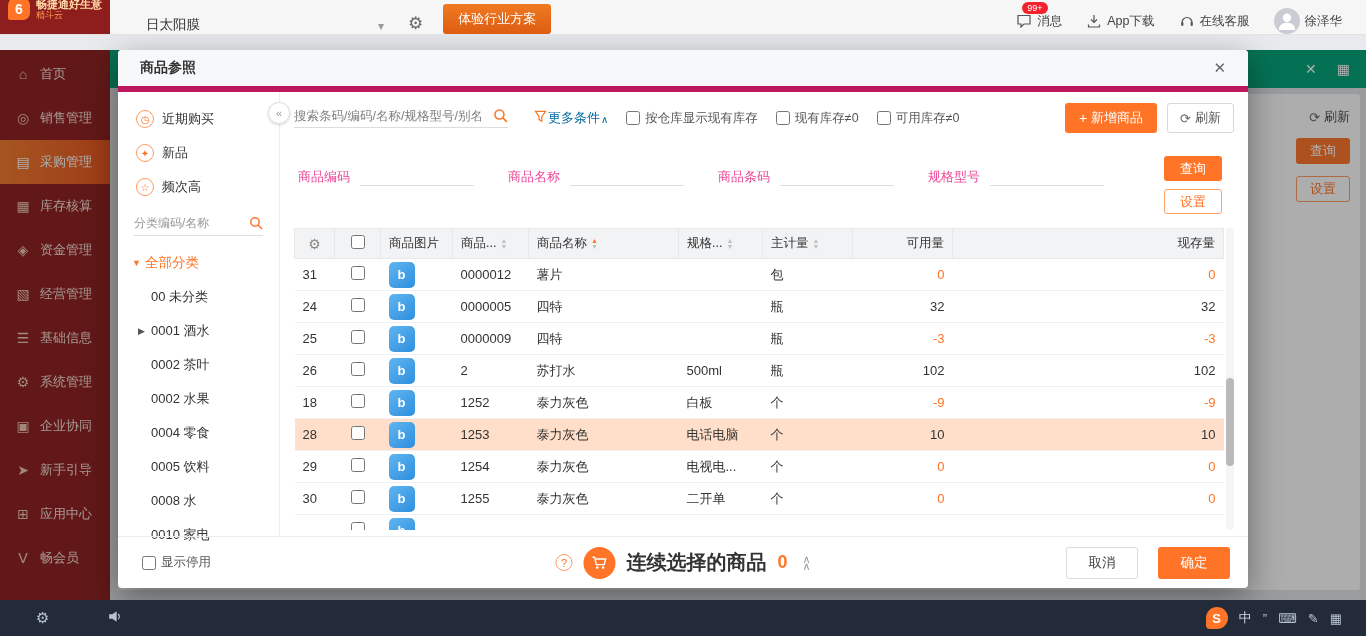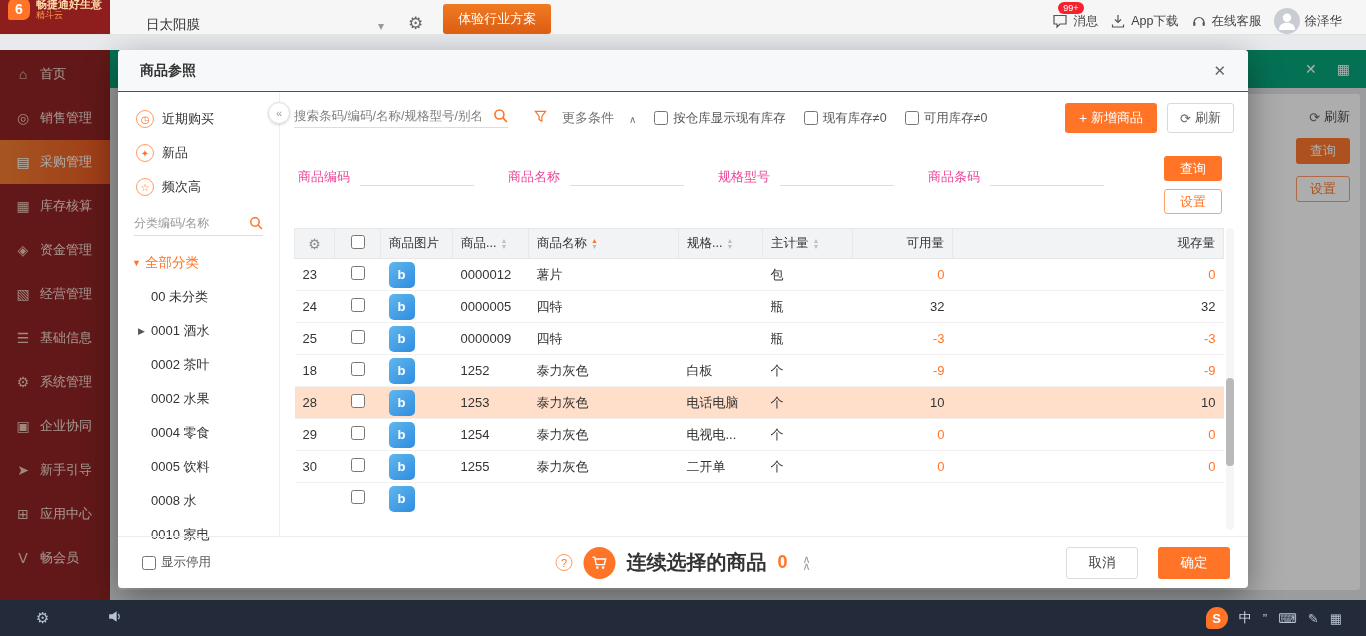--- a/index.html
+++ b/index.html
@@ -12,21 +12,21 @@
 .logo-mark{width:22px;height:22px;border-radius:7px 7px 7px 2px;background:#ff7426;color:#fff;font-weight:bold;font-size:14px;display:flex;align-items:center;justify-content:center}
 .logo-mark::after{content:"6"}
 .logo-text{display:flex;flex-direction:column;line-height:1.15}
 .logo-brand{color:#ffd9a6;font-size:11px;font-weight:bold;white-space:nowrap}
 .logo-edition{color:#ff9a4d;font-size:9px}
 .company{margin-left:36px;width:238px;display:flex;align-items:center;justify-content:space-between;font-size:13.5px;color:#333;cursor:pointer}
 .company .caret::after{content:"▾";color:#999;font-size:12px}
 .top-gear{margin-left:24px;color:#666;font-size:17px;cursor:pointer}
 .top-gear::after{content:"⚙"}
 .trial{margin-left:20px;height:30px;padding:0 15px;background:linear-gradient(180deg,#f07a22,#dd5d12);color:#fff;border:none;border-radius:3px;font-size:13px;cursor:pointer}
-.tb-right{margin-left:auto;display:flex;align-items:center;gap:12px;padding-right:24px;font-size:12.5px;color:#444}
+.tb-right{margin-left:auto;display:flex;align-items:center;gap:24px;padding-right:24px;font-size:12.5px;color:#444}
 .tb-item{display:flex;align-items:center;gap:5px;position:relative;cursor:pointer;white-space:nowrap}
 .badge{position:absolute;top:-11px;left:6px;background:#f5222d;color:#fff;border-radius:9px;font-size:9px;padding:1px 5px;line-height:1.2}
 .tb-ic{display:inline-flex}
 .avatar{width:26px;height:26px;border-radius:50%;background:#c9ccd2;display:inline-flex;align-items:center;justify-content:center;overflow:hidden}
 
 
 .sidebar{position:absolute;top:50px;left:0;width:110px;height:550px;background:#8e1d1d;z-index:10;padding-top:2px}
 .side-item{height:44px;display:flex;align-items:center;gap:9px;padding-left:15px;color:#f3ddd4;font-size:13px;cursor:pointer}
 .side-item .s-icon{font-size:14px;width:16px;text-align:center;color:#eec6b4}
 .side-item.active{background:linear-gradient(90deg,#f57b2c,#e8531c);color:#fff}
@@ -44,21 +44,21 @@
 .bg-refresh{font-size:13px;color:#444;display:flex;align-items:center;gap:4px;cursor:pointer}
 .bg-refresh::before{content:"⟳";color:#666}
 .bg-query{width:54px;height:26px;background:#ff7426;color:#fff;border:none;border-radius:3px;font-size:13px;cursor:pointer}
 .bg-settings{width:54px;height:26px;background:#fff;color:#ff7426;border:1px solid #ff9a5e;border-radius:3px;font-size:13px;cursor:pointer}
 
 
 .overlay{position:absolute;top:50px;left:0;width:1366px;height:550px;background:rgba(15,15,15,.34);z-index:20}
 
 
 .modal{position:absolute;left:118px;top:50px;width:1130px;height:538px;background:#fff;border-radius:4px;box-shadow:0 10px 34px rgba(0,0,0,.4);z-index:30;display:flex;flex-direction:column}
-.m-head{height:42px;background:#f7f8fa;border-bottom:1px solid #be185d;display:flex;align-items:center;padding:0 22px;border-radius:4px 4px 0 0;flex:none}
+.m-head{height:42px;background:#f7f8fa;border-bottom:6px solid #be185d;display:flex;align-items:center;padding:0 22px;border-radius:4px 4px 0 0;flex:none}
 .m-title{font-size:14px;font-weight:bold;color:#333}
 .m-close{margin-left:auto;color:#666;font-size:15px;cursor:pointer}
 .m-close::after{content:"✕"}
 .m-body{flex:1;display:flex;min-height:0}
 
 
 .m-left{width:162px;border-right:1px solid #eee;padding-top:10px;position:relative;flex:none}
 .ql{display:flex;align-items:center;gap:8px;padding:8px 18px;font-size:13px;color:#333;cursor:pointer}
 .ql-icon{width:18px;height:18px;border:1px solid #ff9a5e;border-radius:50%;color:#ff7426;font-size:10px;display:inline-flex;align-items:center;justify-content:center;flex:none}
 .cat-search{margin:12px 16px 4px;border-bottom:1px solid #ddd;display:flex;align-items:center;padding-bottom:5px}
@@ -73,21 +73,21 @@
 .cat.sub{padding-left:20px}
 .collapse{position:absolute;top:10px;right:-11px;width:22px;height:22px;border-radius:50%;background:#fff;border:1px solid #e0e0e0;color:#999;font-size:11px;display:flex;align-items:center;justify-content:center;box-shadow:0 1px 3px rgba(0,0,0,.15);z-index:3;cursor:pointer}
 .collapse::after{content:"«"}
 
 
 .m-main{flex:1;display:flex;flex-direction:column;padding:0 14px;min-width:0;position:relative}
 .toolbar{display:flex;align-items:center;height:52px;flex:none}
 .search{width:214px;border-bottom:1px solid #ddd;display:flex;align-items:center;padding-bottom:4px}
 .search input{border:none;outline:none;flex:1;font-size:12.5px;color:#333;background:transparent}
 .search input::placeholder{color:#7f7f7f}
-.more{display:flex;align-items:center;gap:15px;color:#737373;font-size:13px;margin-left:26px;cursor:pointer;white-space:nowrap}
+.more{display:flex;align-items:center;gap:1px;color:#0369a1;font-size:13px;margin-left:26px;cursor:pointer;white-space:nowrap}
 .caret-up::after{content:"∧";font-size:10px}
 .cb{display:inline-flex;align-items:center;gap:5px;font-size:12.5px;color:#555;margin-left:18px;cursor:pointer;white-space:nowrap}
 .cb input{width:14px;height:14px;accent-color:#ff7426}
 .sp{flex:1}
 .btn-add{height:30px;padding:0 14px;background:#ff7426;color:#fff;border:none;border-radius:3px;font-size:13px;cursor:pointer;display:inline-flex;align-items:center;gap:4px;white-space:nowrap}
 .btn-add::before{content:"+";font-size:14px}
 .btn-refresh{height:30px;padding:0 12px;background:#fff;color:#555;border:1px solid #d9d9d9;border-radius:3px;font-size:13px;margin-left:10px;display:inline-flex;align-items:center;gap:4px;cursor:pointer;white-space:nowrap}
 .btn-refresh::before{content:"⟳";color:#666}
 
 .filter-panel{display:flex;align-items:flex-start;padding:12px 4px 16px;gap:34px;flex:none;height:84px}
@@ -425,26 +425,26 @@
             <span class="ff-label">商品编码</span>
             <input style="">
           </div>
 
           <div class="ff">
             <span class="ff-label">商品名称</span>
             <input style="">
           </div>
 
           <div class="ff">
+            <span class="ff-label">商品条码</span>
+            <input style="">
+          </div>
+
+          <div class="ff">
             <span class="ff-label">规格型号</span>
-            <input style="">
-          </div>
-
-          <div class="ff">
-            <span class="ff-label">商品条码</span>
             <input style="">
           </div>
 
         <div class="fp-btns">
           <button class="btn-query">查询</button>
           <button class="btn-settings">设置</button>
         </div>
       </div>
 
       <div class="table-wrap">
@@ -481,21 +481,21 @@
                     <i class="up"></i>
                     <i class="dn"></i>
                   </span></th>
               <th class="right"><span>可用量</span></th>
               <th class="right"><span>现存量</span></th>
             </tr>
           </thead>
           <tbody>
 
               <tr class="trow">
-                <td class="td-no">23</td>
+                <td class="td-no">31</td>
                 <td class="td-cb"><input type="checkbox" style=""></td>
                 <td class="td-img"><span class="thumb"></span></td>
                 <td>0000012</td>
                 <td>薯片</td>
                 <td></td>
                 <td>包</td>
                 <td class="num warn">0</td>
                 <td class="num warn">0</td>
               </tr>
 
@@ -516,20 +516,31 @@
                 <td class="td-cb"><input type="checkbox" style=""></td>
                 <td class="td-img"><span class="thumb"></span></td>
                 <td>0000009</td>
                 <td>四特</td>
                 <td></td>
                 <td>瓶</td>
                 <td class="num warn">-3</td>
                 <td class="num warn">-3</td>
               </tr>
 
+              <tr class="trow">
+                <td class="td-no">26</td>
+                <td class="td-cb"><input type="checkbox" style=""></td>
+                <td class="td-img"><span class="thumb"></span></td>
+                <td>2</td>
+                <td>苏打水</td>
+                <td>500ml</td>
+                <td>瓶</td>
+                <td class="num">102</td>
+                <td class="num">102</td>
+              </tr>
 
               <tr class="trow">
                 <td class="td-no">18</td>
                 <td class="td-cb"><input type="checkbox" style=""></td>
                 <td class="td-img"><span class="thumb"></span></td>
                 <td>1252</td>
                 <td>泰力灰色</td>
                 <td>白板</td>
                 <td>个</td>
                 <td class="num warn">-9</td>

